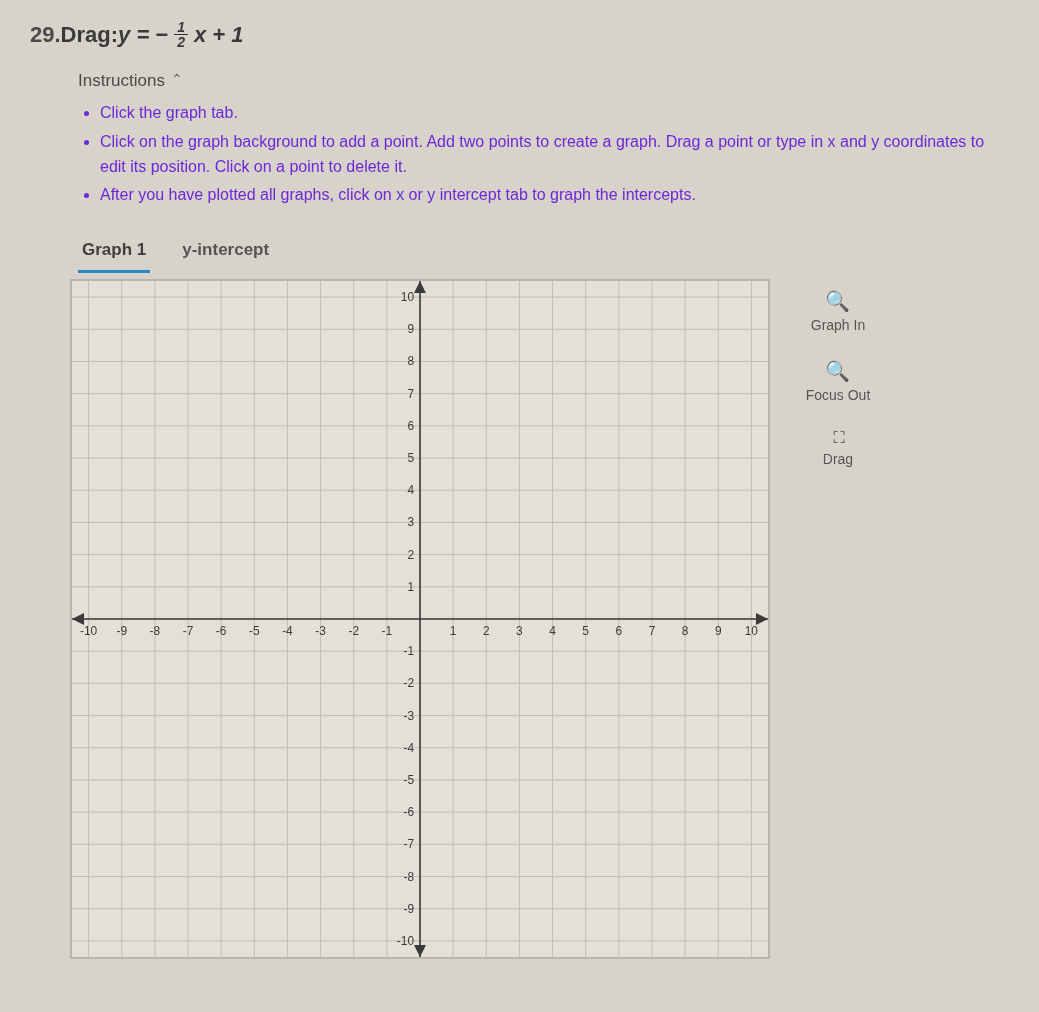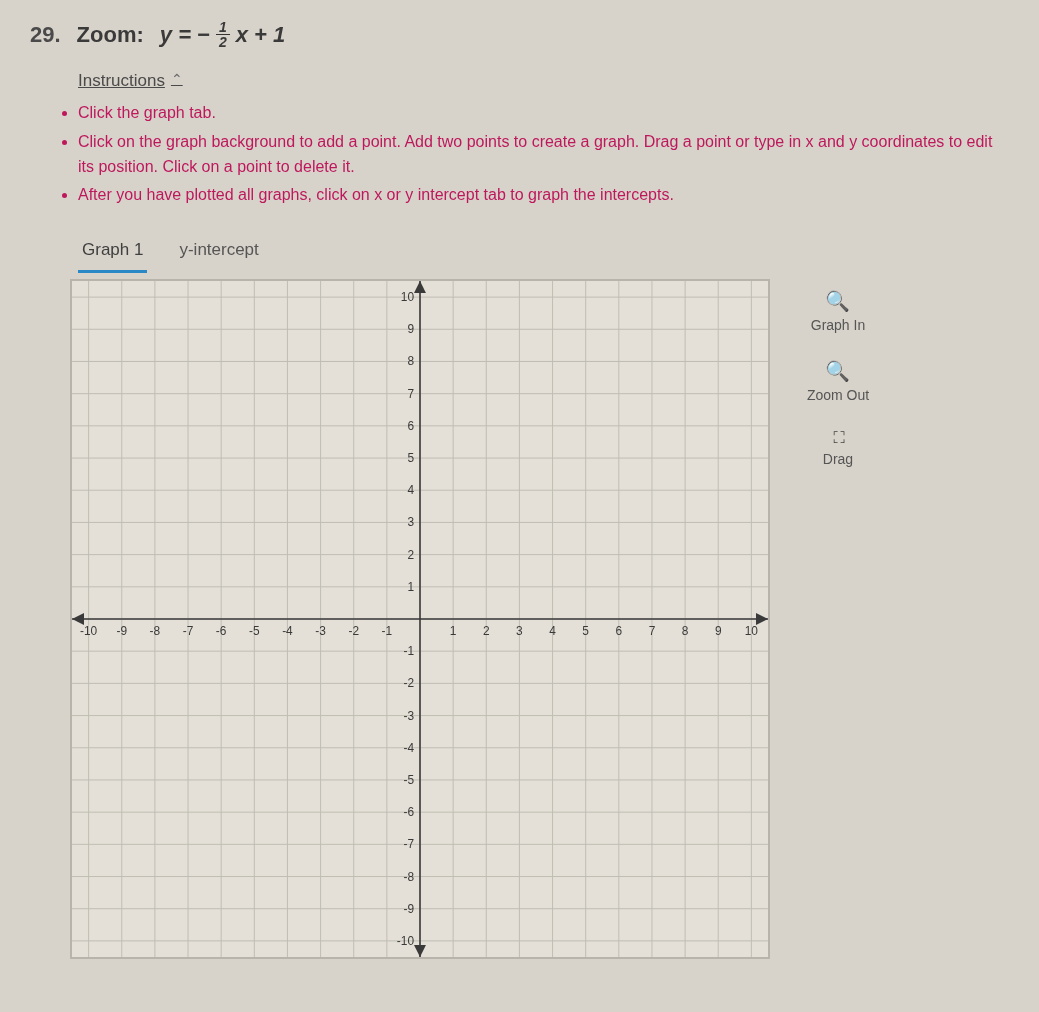--- a/index.html
+++ b/index.html
@@ -10,42 +10,40 @@
     height: 1012px;
     padding: 20px 40px 20px 30px;
     color: #3a3a3a;
   }
   .question-header {
     font-size: 22px;
     font-weight: 600;
     margin-bottom: 22px;
     display: flex;
     align-items: baseline;
-    gap: 16px;
   }
   .question-num { color: #4a4a4a; }
   .equation { font-style: italic; display: inline-flex; align-items: center; gap: 4px; }
   .frac { display: inline-flex; flex-direction: column; align-items: center; font-size: 14px; line-height: 1; vertical-align: middle; margin: 0 2px; }
   .frac .num { border-bottom: 1px solid #333; padding: 0 3px; }
   .frac .den { padding: 0 3px; }
   .instructions-block { margin-left: 48px; }
   .instructions-toggle {
     font-size: 17px;
     color: #4a4a4a;
     cursor: pointer;
     display: inline-flex;
     align-items: flex-start;
     gap: 6px;
     margin-bottom: 10px;
-    text-decoration: underline;
   }
   .chev { font-size: 14px; color: #6b6b6b; }
-  .bullets { list-style: disc; color: #be185d; font-size: 16px; line-height: 1.55; }
+  .bullets { list-style: disc; margin-left: 22px; color: #6d28d9; font-size: 16px; line-height: 1.55; }
   .bullets li { margin-bottom: 4px; }
-  .tabrow { display: flex; gap: 28px; margin: 28px 0 4px 48px; font-size: 17px; color: #555; }
+  .tabrow { display: flex; gap: 28px; margin: 28px 0 4px 48px; font-size: 17px; color: #555; font-weight: bold; }
   .tab { padding: 4px 4px 10px; cursor: pointer; }
   .tab.active { color: #3f3f3f; border-bottom: 3px solid #2a88c7; }
   .chart-row { display: flex; align-items: flex-start; gap: 18px; margin-left: 40px; margin-top: 6px;}
   .chart-wrap {
     position: relative;
     width: 700px;
     height: 680px;
     border: 2px solid #b8b4ab;
     background: #e4e0d7;
   }
@@ -57,21 +55,21 @@
   .grid line { stroke: #bfbcb3; stroke-width: 1; }
   .grid line.axis { stroke: #3a3a3a; stroke-width: 1.6; }
   .grid text { font-size: 12px; fill: #3a3a3a; font-family: Arial, sans-serif; }
   .arrow { fill: #3a3a3a; }
 </style>
 </head>
 <body>
 
 <div class="question-header">
   <span class="question-num">29.</span>
-  <span>Zoom:</span>
+  <span>Drag:</span>
   <span class="equation">
     <span>y = −</span>
     <span class="frac">
       <span class="num">1</span>
       <span class="den">2</span>
     </span>
     <span>x + 1</span>
   </span>
 </div>
 
@@ -185,20 +183,20 @@
         <text x="344" y="20.19047619047626" text-anchor="end">10</text>
       </svg>
   </div>
   <div class="tools">
     <div class="tool">
       <span class="tool-icon">🔍</span>
       <span>Graph In</span>
     </div>
     <div class="tool">
       <span class="tool-icon">🔍</span>
-      <span>Zoom Out</span>
+      <span>Focus Out</span>
     </div>
     <div class="tool">
       <span class="tool-icon focus">⛶</span>
       <span>Drag</span>
     </div>
   </div>
 </div>
 
 </body></html>

